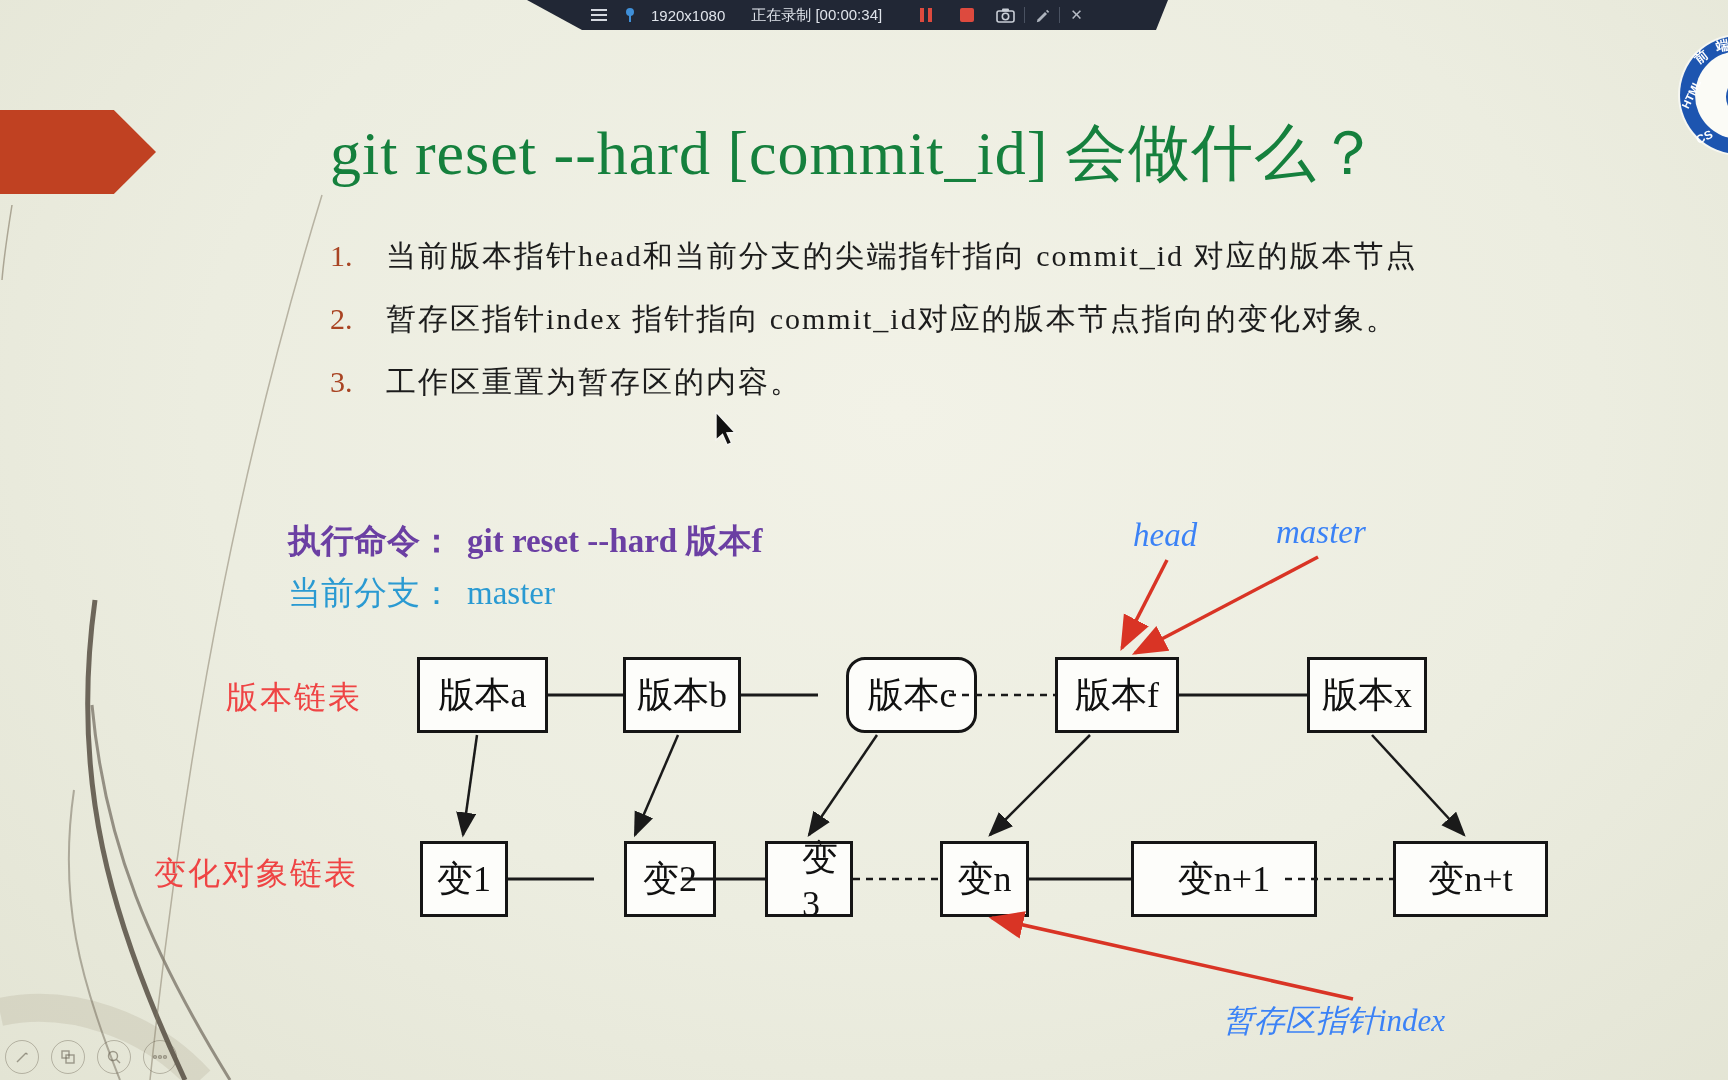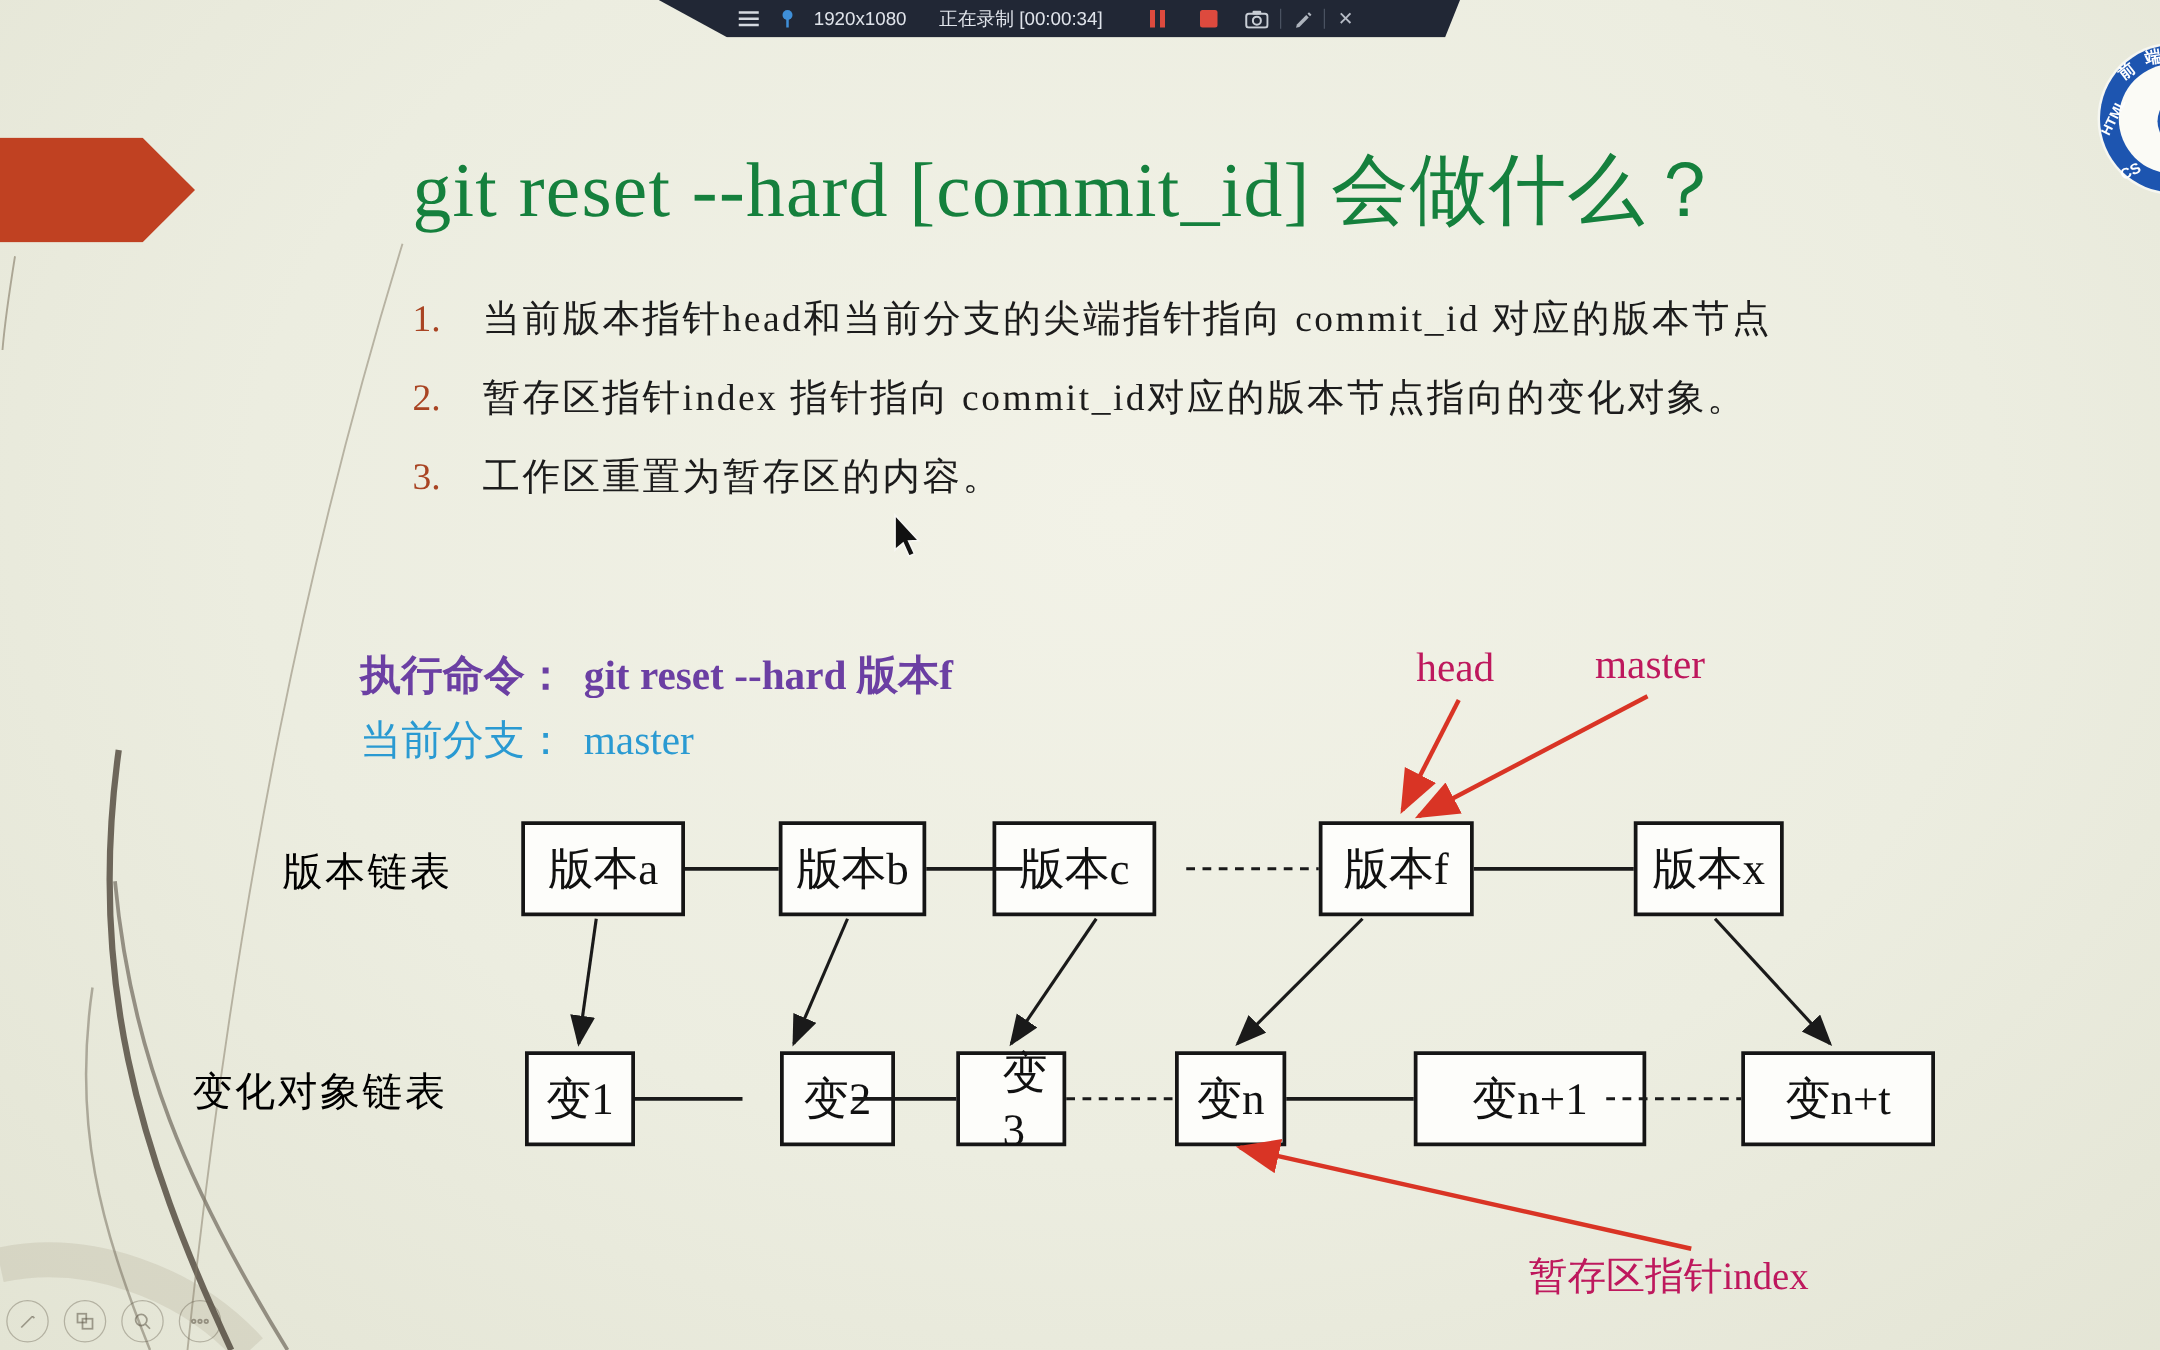--- a/index.html
+++ b/index.html
@@ -56,35 +56,35 @@
   .bullet{position:absolute;left:330px;display:flex;font-size:30px;line-height:40px;color:#1c1c1c;letter-spacing:2px;white-space:nowrap;}
   .bullet .num{color:#a94423;width:56px;letter-spacing:0;}
   .b1{top:236px;} .b2{top:299px;} .b3{top:362px;}
 
   .cmd-line{position:absolute;left:288px;top:519px;font-size:33px;line-height:44px;color:#6b3fa3;white-space:nowrap;font-weight:bold;}
   .cmd-line .val{margin-left:14px;}
   .branch-line{position:absolute;left:288px;top:571px;font-size:33px;line-height:44px;color:#2a9ad2;white-space:nowrap;}
   .branch-line .val{margin-left:14px;}
 
   
-  .ptr-label{position:absolute;font-size:33px;color:#be185d;white-space:nowrap;}
+  .ptr-label{position:absolute;font-size:33px;color:#3b82f6;white-space:nowrap;font-style:italic;}
   .head-label{left:1133px;top:517px;}
   .master-label{left:1276px;top:514px;}
   .index-label{left:1223px;top:1000px;font-size:31px;}
-  .row-label{position:absolute;font-size:32px;color:#000000;letter-spacing:2px;white-space:nowrap;}
+  .row-label{position:absolute;font-size:32px;color:#ef4444;letter-spacing:2px;white-space:nowrap;}
   .row1-label{left:226px;top:676px;}
   .row2-label{left:154px;top:852px;}
 
   .nodebox{
     position:absolute;height:76px;box-sizing:border-box;background:#fdfdfa;border:3px solid #151515;
     display:flex;align-items:center;justify-content:center;font-size:36px;color:#111;
   }
   .v1{left:417px;top:657px;width:131px;}
   .v2{left:623px;top:657px;width:118px;justify-content:center;}
-  .v3{left:794px;top:657px;width:131px;}
+  .v3{left:846px;top:657px;width:131px;border-radius:19px;}
   .v4{left:1055px;top:657px;width:124px;}
   .v5{left:1307px;top:657px;width:120px;}
   .c1{left:420px;top:841px;width:88px;}
   .c2{left:624px;top:841px;width:92px;}
   .c3{left:765px;top:841px;width:88px;padding-left:34px;}
   .c4{left:940px;top:841px;width:89px;}
   .c5{left:1131px;top:841px;width:186px;}
   .c6{left:1393px;top:841px;width:155px;}
 
   .overlay{position:absolute;left:0;top:0;pointer-events:none;}

